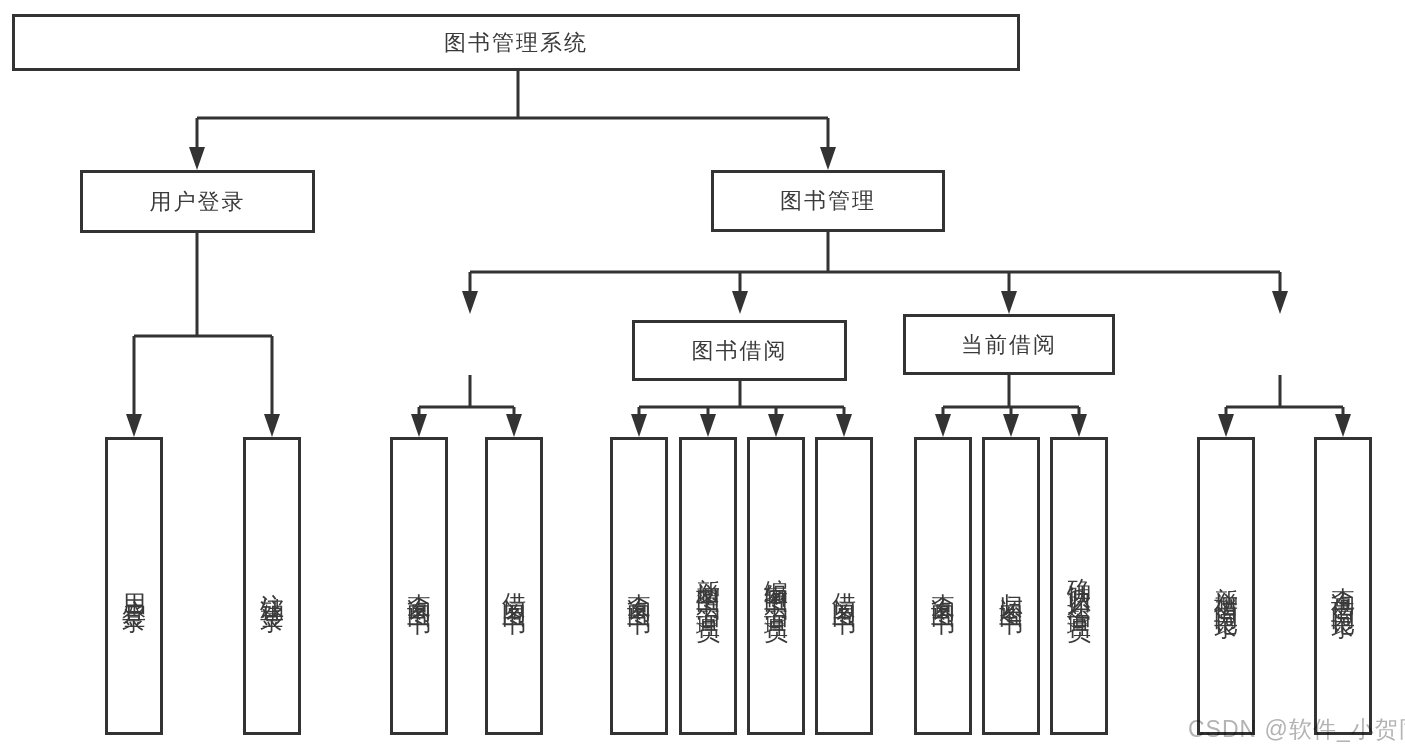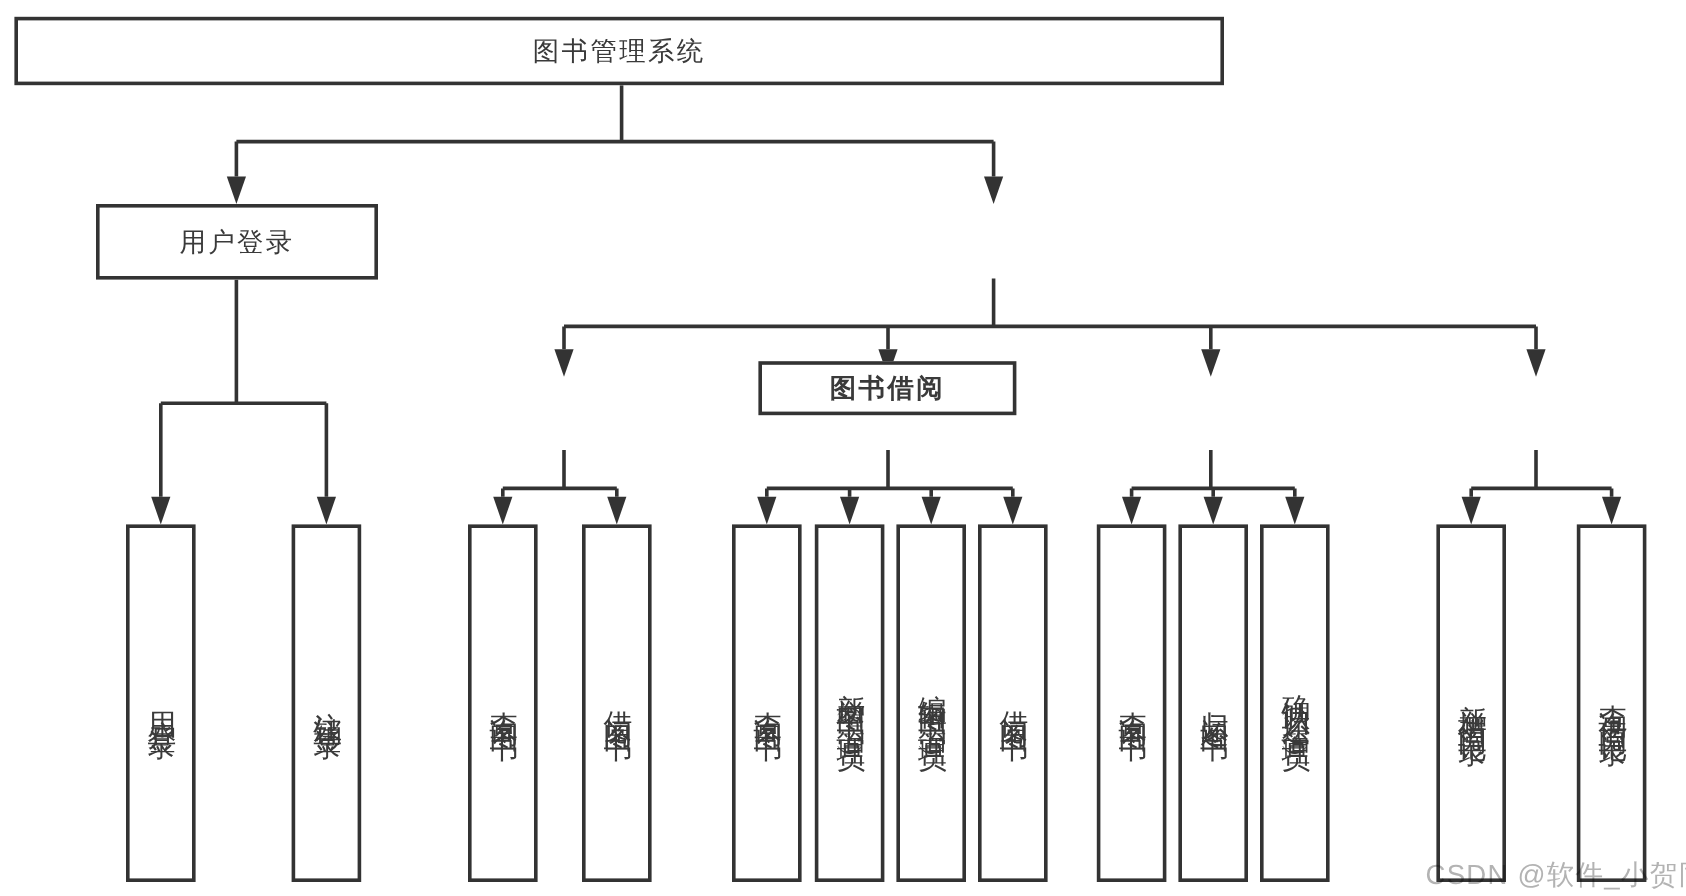--- a/index.html
+++ b/index.html
@@ -92,22 +92,24 @@
       <path d="M1003 414 H1019 L1011 437 Z"></path>
       <path d="M1071 414 H1087 L1079 437 Z"></path>
       <path d="M1218 414 H1234 L1226 437 Z"></path>
       <path d="M1335 414 H1351 L1343 437 Z"></path>
     </g>
   </svg>
 
   <div class="node" style="left:12px; top:14px; width:1008px; height:57px;">图书管理系统</div>
 
   <div class="node" style="left:80px; top:170px; width:235px; height:63px;">用户登录</div>
+  <div class="node" style="left:711px; top:170px; width:234px; height:62px;">图书管理</div>
 
-  <div class="node" style="left:632px; top:301px; width:215px; height:45px;font-weight:bold;">图书借阅</div>
+  <div class="node" style="left:632px; top:320px; width:215px; height:61px;">图书借阅</div>
+  <div class="node" style="left:903px; top:314px; width:212px; height:61px;">当前借阅</div>
 
   <div class="node leaf" style="left:105px; top:437px; width:58px; height:298px;">用户登录</div>
   <div class="node leaf" style="left:243px; top:437px; width:58px; height:298px;">注销登录</div>
 
   <div class="node leaf" style="left:390px; top:437px; width:58px; height:298px;">查询图书</div>
   <div class="node leaf" style="left:485px; top:437px; width:58px; height:298px;">借阅图书</div>
 
   <div class="node leaf" style="left:610px; top:437px; width:58px; height:298px;">查询图书</div>
   <div class="node leaf" style="left:679px; top:437px; width:58px; height:298px;">新增图书（管理员）</div>
   <div class="node leaf" style="left:747px; top:437px; width:58px; height:298px;">编辑图书（管理员）</div>

